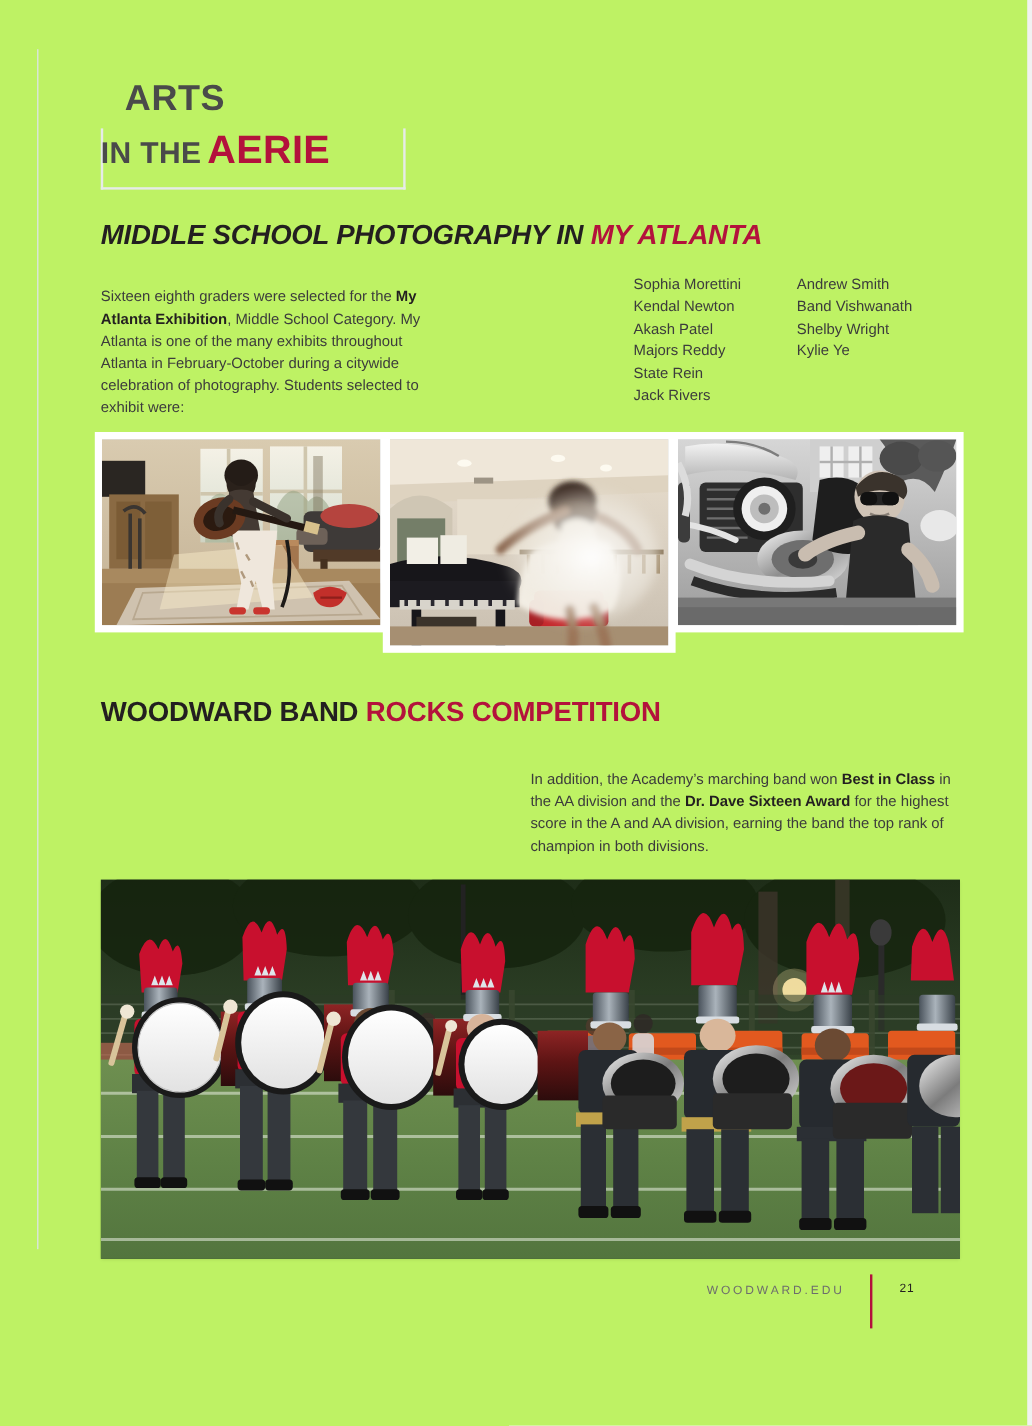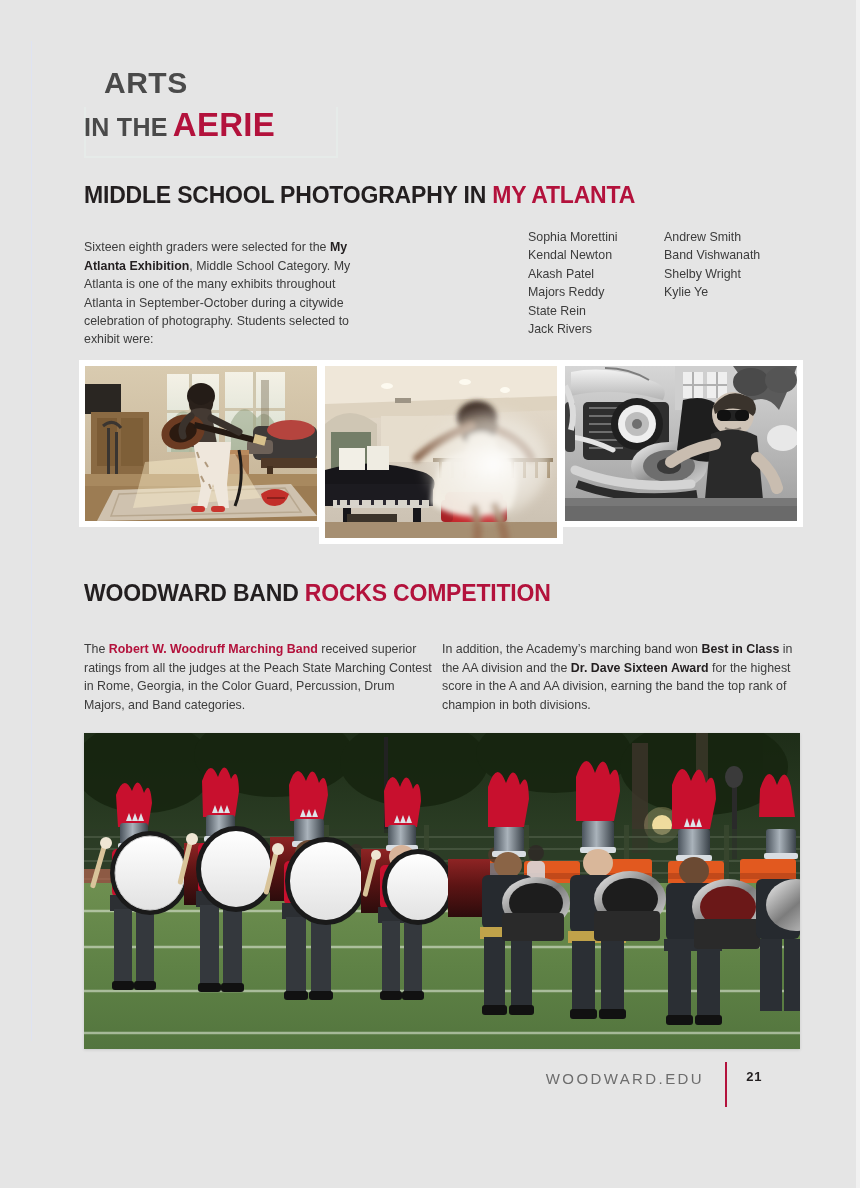--- a/index.html
+++ b/index.html
@@ -13,21 +13,21 @@
     font-family: "Liberation Sans", sans-serif;
     position: relative;
     overflow: hidden;
     -webkit-font-smoothing: antialiased;
   }
 
   
   .page {
     position: absolute;
     inset: 0;
-    background: #e5e5e5;
+    background: #bef264;
   }
   .page-rule-left {
     position: absolute;
     left: 31px;
     top: 41px;
     width: 1px;
     height: 1000px;
     background: #dfe3f2;
   }
   .page-edge-right {
@@ -101,21 +101,21 @@
     position: absolute;
     left: 4px;
     font-size: 23px;
     font-weight: bold;
     letter-spacing: -0.2px;
     white-space: nowrap;
   }
   .headline .dark { color: #231f20; }
   .headline .crimson { color: #b3123c; }
 
-  #headline-photo { top: 182px; }
+  #headline-photo { top: 182px; font-style: italic; }
   #headline-band  { top: 580px; }
 
   
   .body-copy {
     font-size: 12.4px;
     line-height: 18.4px;
     color: #3c3c3c;
   }
   .body-copy b { font-weight: bold; color: #231f20; }
   .body-copy .crimson-b { font-weight: bold; color: #b3123c; }
@@ -192,39 +192,39 @@
     position: absolute;
     left: 0;
     top: 1060px;
     width: 720px;
     height: 50px;
   }
   #footer-site {
     position: absolute;
     right: 96px;
     top: 10px;
-    font-size: 15px;
+    font-size: 10px;
     letter-spacing: 2.4px;
     color: #6d6d6d;
     font-weight: normal;
   }
   #footer-divider {
     position: absolute;
     right: 73px;
     top: 2px;
     width: 2px;
     height: 45px;
     background: #b3123c;
   }
   #footer-page-number {
     position: absolute;
     right: 38px;
     top: 9px;
-    font-size: 13px;
-    font-weight: bold;
+    font-size: 10px;
+    font-weight: normal;
     letter-spacing: 0.6px;
     color: #231f20;
   }
 </style>
 </head>
 <body>
 
 <div class="page">
 
   <div class="page-rule-left"></div>
@@ -238,21 +238,21 @@
       <div class="masthead-line2">
         <span class="masthead-inthe">IN THE</span><span class="masthead-aerie">AERIE</span>
       </div>
     </div>
 
     <div class="headline" id="headline-photo">
       <span class="dark">MIDDLE SCHOOL PHOTOGRAPHY IN</span>
       <span class="crimson">MY ATLANTA</span>
     </div>
 
-    <p class="body-copy" id="intro-paragraph"><span>Sixteen eighth graders were selected for the </span><b>My Atlanta Exhibition</b><span>, Middle School Category. My Atlanta is one of the many exhibits throughout Atlanta in September-October during a citywide celebration of photography. Students selected to exhibit were:</span></p>
+    <p class="body-copy" id="intro-paragraph"><span>Sixteen eighth graders were selected for the </span><b>My Atlanta Exhibition</b><span>, Middle School Category. My Atlanta is one of the many exhibits throughout Atlanta in February-October during a citywide celebration of photography. Students selected to exhibit were:</span></p>
 
 
     <div class="names" id="names-col-2">
       <div>Sophia Morettini</div>
       <div>Kendal Newton</div>
       <div>Akash Patel</div>
       <div>Majors Reddy</div>
       <div>State Rein</div>
       <div>Jack Rivers</div>
     </div>
@@ -521,21 +521,20 @@
         </svg>
       </div>
 
     </div>
 
     <div class="headline" id="headline-band">
       <span class="dark">WOODWARD BAND</span>
       <span class="crimson">ROCKS COMPETITION</span>
     </div>
 
-    <p class="body-copy" id="band-col-left"><span>The </span><span class="crimson-b">Robert W. Woodruff Marching Band</span><span> received superior ratings from all the judges at the Peach State Marching Contest in Rome, Georgia, in the Color Guard, Percussion, Drum Majors, and Band categories.</span></p>
 
     <p class="body-copy" id="band-col-right"><span>In addition, the Academy’s marching band won </span><b>Best in Class</b><span> in the AA division and the </span><b>Dr. Dave Sixteen Award</b><span> for the highest score in the A and AA division, earning the band the top rank of champion in both divisions.</span></p>
 
     <div id="photo-band">
       <svg viewBox="0 0 716 316" preserveAspectRatio="xMidYMid slice" aria-hidden="true">
         <defs>
           <linearGradient id="gTree" x1="0" y1="0" x2="0" y2="1">
             <stop offset="0%" stop-color="#1e2d18"></stop>
             <stop offset="100%" stop-color="#31452a"></stop>
           </linearGradient>

